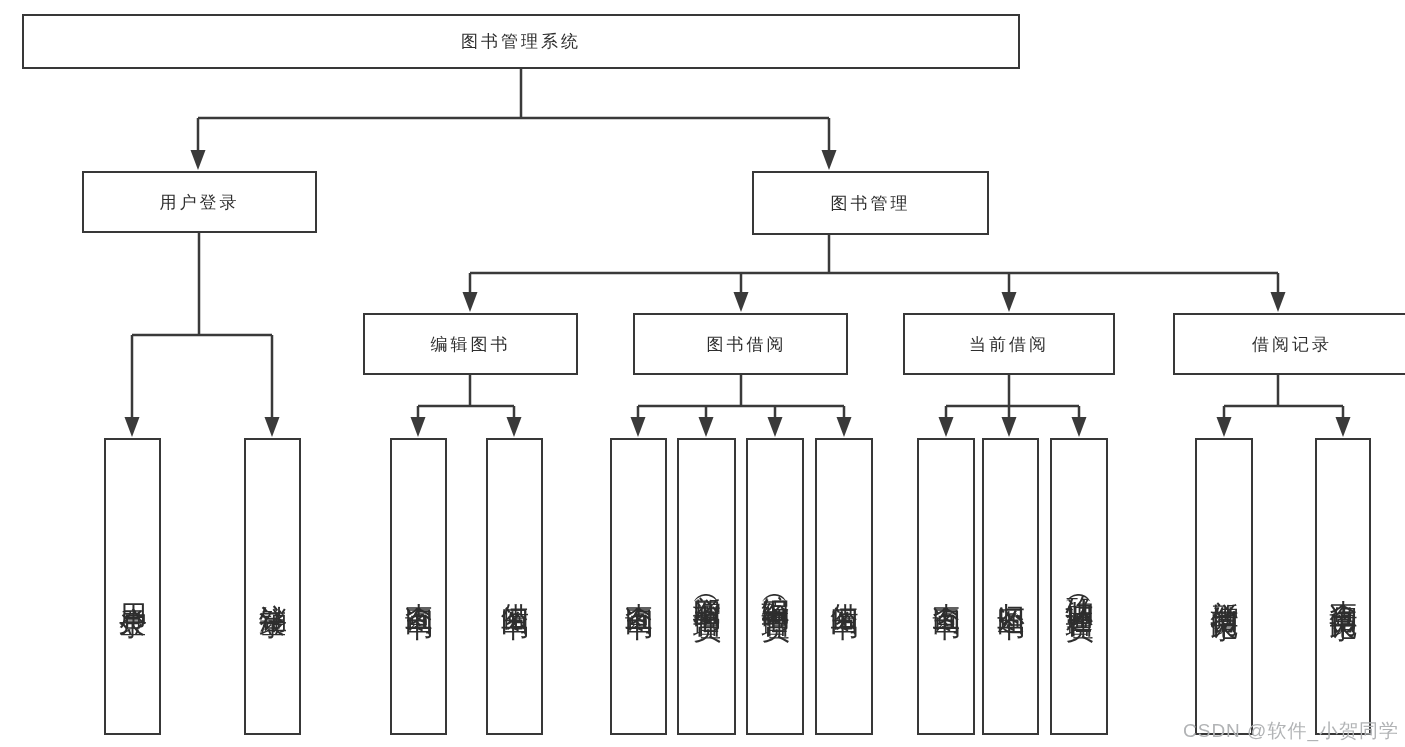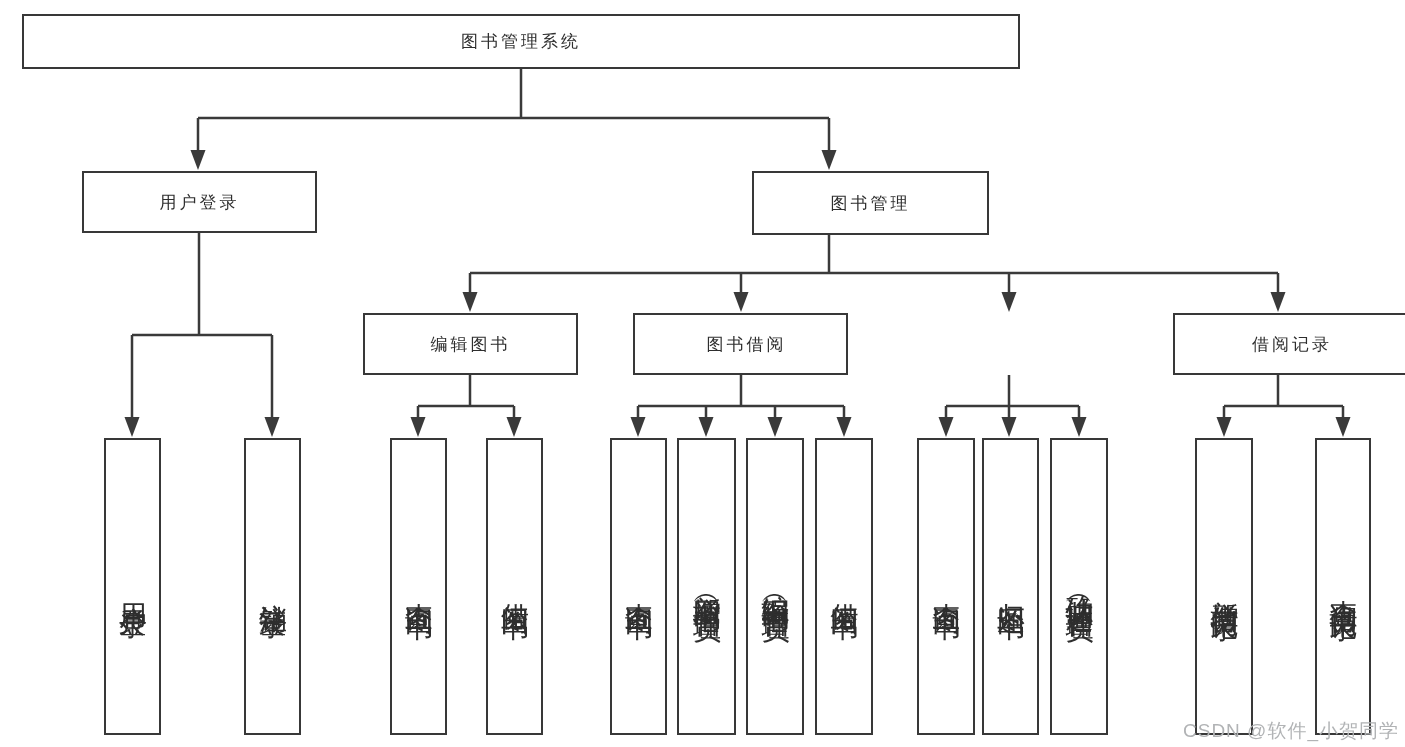--- a/index.html
+++ b/index.html
@@ -72,20 +72,21 @@
     <polygon points="1335.5,417 1350.5,417 1343,437"></polygon>
   </svg>
 
   <div class="box hbox" style="left:22px;top:14px;width:998px;height:55px;">图书管理系统</div>
 
   <div class="box hbox" style="left:82px;top:171px;width:235px;height:62px;">用户登录</div>
   <div class="box hbox" style="left:752px;top:171px;width:237px;height:64px;">图书管理</div>
 
   <div class="box hbox" style="left:363px;top:313px;width:215px;height:62px;">编辑图书</div>
   <div class="box hbox" style="left:633px;top:313px;width:215px;height:62px;padding-left:12px;">图书借阅</div>
+  <div class="box hbox" style="left:903px;top:313px;width:212px;height:62px;">当前借阅</div>
   <div class="box hbox" style="left:1173px;top:313px;width:238px;height:62px;">借阅记录</div>
 
   <div class="box vbox" style="left:104px;top:438px;width:57px;height:297px;">用户登录</div>
   <div class="box vbox" style="left:244px;top:438px;width:57px;height:297px;">注销登录</div>
 
   <div class="box vbox" style="left:390px;top:438px;width:57px;height:297px;">查询图书</div>
   <div class="box vbox" style="left:486px;top:438px;width:57px;height:297px;">借阅图书</div>
 
   <div class="box vbox" style="left:610px;top:438px;width:57px;height:297px;">查询图书</div>
   <div class="box vbox" style="left:677px;top:438px;width:59px;height:297px;">新增图书（管理员）</div>

